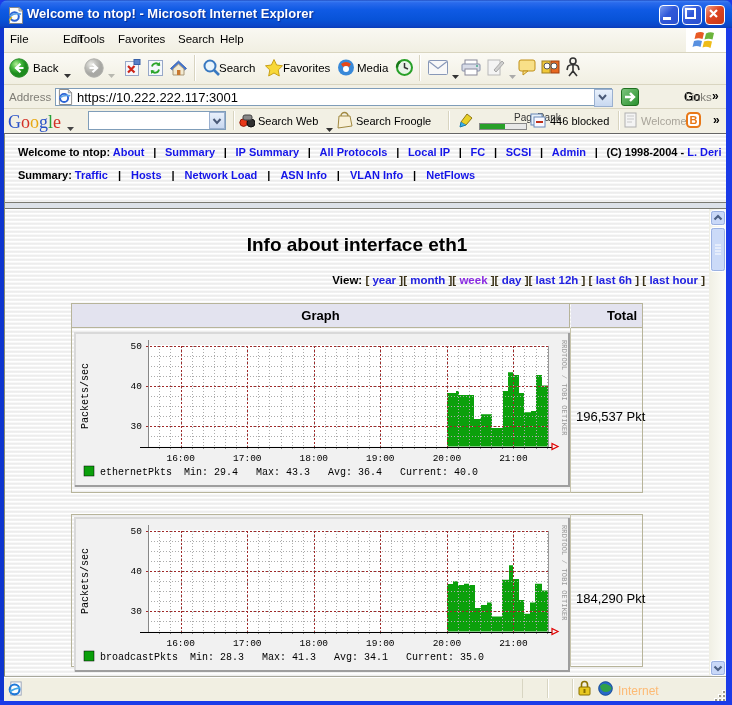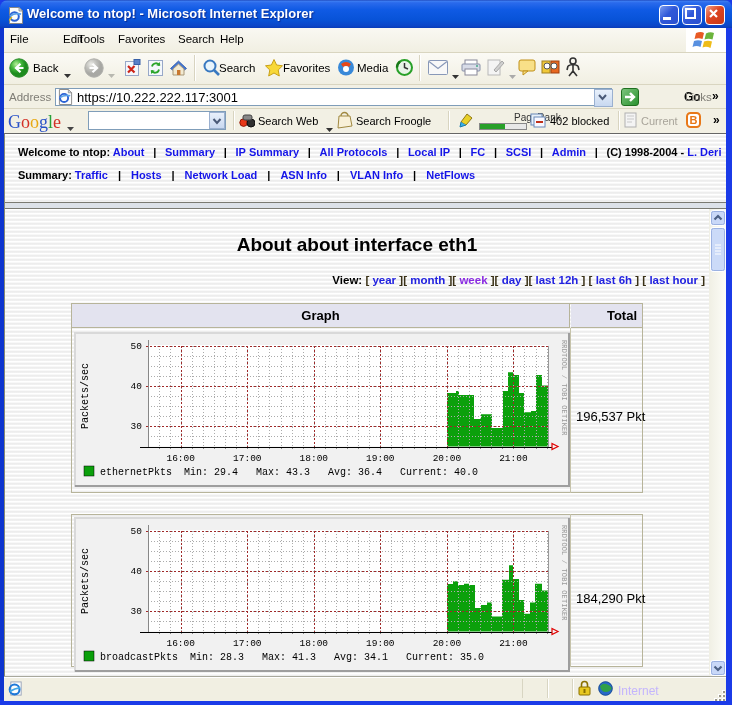--- a/index.html
+++ b/index.html
@@ -255,41 +255,41 @@
       </svg></div>
     <div class="abs" style="left:479px;top:112px;width:52px;height:18px;font-size:10px;color:#333;">
       <div style="font-size:10px;margin-left:35px;">PageRank</div>
       <div style="margin-top:0px;height:5px;width:46px;background:linear-gradient(to right,#28a028 55%,#e8e8e8 55%);border:1px solid #888;"></div>
     </div>
     <div class="abs" style="left:530px;top:112px;width:16px;height:16px;"><svg width="16" height="16">
         <rect x="1" y="2" width="11" height="11" fill="#e8f0f8" stroke="#6888b8"></rect>
         <rect x="4" y="5" width="11" height="10" fill="#f8f8ff" stroke="#6888b8"></rect>
         <path d="M6 10 L13 10" stroke="#c03018" stroke-width="2"></path>
       </svg></div>
-    <div class="abs tbtext" style="left:550px;top:115px;font-size:11px;">402 blocked</div>
+    <div class="abs tbtext" style="left:550px;top:115px;font-size:11px;">446 blocked</div>
     <div class="abs" style="left:618px;top:111px;width:1px;height:19px;background:#d8d4c0;border-right:1px solid #fff;"></div>
     <div class="abs" style="left:624px;top:112px;width:14px;height:16px;"><svg width="14" height="16">
         <rect x="1" y="1" width="11" height="14" fill="#f4f4f4" stroke="#b0b0b0"></rect>
         <path d="M3 4 h7 M3 7 h7 M3 10 h5" stroke="#c8c8c8"></path>
       </svg></div>
-    <div class="abs" style="left:641px;top:115px;font-size:11px;color:#a8a49a;">Current</div>
+    <div class="abs" style="left:641px;top:115px;font-size:11px;color:#a8a49a;">Welcome</div>
     <div class="abs" style="left:686px;top:112px;width:15px;height:16px;"><svg width="15" height="16">
         <rect x="1" y="1" width="13" height="14" rx="3.5" fill="#fff" stroke="#e87818" stroke-width="2"></rect>
         <text x="7.5" y="12" font-size="11" font-weight="bold" fill="#e87818" text-anchor="middle" font-family="Liberation Sans">B</text>
       </svg></div>
     <div class="abs" style="left:713px;top:113px;font-size:12px;font-weight:bold;color:#000;">»</div>
   </div>
 
 <div class="abs" id="content"></div>
 <div class="abs stripes" id="topframe"></div>
 <div class="abs navrow" style="left:18px;top:146px;">Welcome to ntop: <a>About</a><span class="s1">|</span><a>Summary</a><span class="s1">|</span><a>IP&nbsp;Summary</a><span class="s1">|</span><a>All&nbsp;Protocols</a><span class="s1">|</span><a>Local&nbsp;IP</a><span class="s1">|</span><a>FC</a><span class="s1">|</span><a>SCSI</a><span class="s1">|</span><a>Admin</a><span class="s1">|</span>(C)&nbsp;1998-2004&nbsp;- <a>L.&nbsp;Deri</a></div>
 <div class="abs navrow" style="left:18px;top:169px;">Summary: <a>Traffic</a><span class="s2">|</span><a>Hosts</a><span class="s2">|</span><a>Network&nbsp;Load</a><span class="s2">|</span><a>ASN&nbsp;Info</a><span class="s2">|</span><a>VLAN&nbsp;Info</a><span class="s2">|</span><a>NetFlows</a></div>
 <div class="abs" id="divider"></div>
 <div class="abs stripes" id="botframe"></div>
-<div class="abs" id="pagetitle">About about interface eth1</div>
+<div class="abs" id="pagetitle">Info about interface eth1</div>
 <div class="abs" id="viewline"><span style="color:#000;">View:</span> <span class="vb">[</span> <a>year</a> <span class="vb">][</span> <a>month</a> <span class="vb">][</span> <a style="color:#8a2be2;">week</a> <span class="vb">][</span> <a>day</a> <span class="vb">][</span> <a>last 12h</a> <span class="vb">]</span> <span class="vb">[</span> <a>last 6h</a> <span class="vb">]</span> <span class="vb">[</span> <a>last hour</a> <span class="vb">]</span></div>
 
 <div class="abs ntable" style="left:71px;top:303px;width:572px;height:190px;box-sizing:border-box;"></div>
 <div class="abs hdr" style="left:72px;top:304px;width:498px;height:24px;line-height:24px;border-right:1px solid #b7b49a;box-sizing:border-box;">Graph</div>
 <div class="abs hdr" style="left:571px;top:304px;width:71px;height:24px;line-height:24px;box-sizing:border-box;padding-left:31px;">Total</div>
 <div class="abs vline" style="left:570px;top:328px;height:165px;"></div>
 <div class="abs totaltext" style="left:576px;top:409px;">196,537 Pkt</div>
 <div class="abs" id="graph1" style="left:74px;top:332px;">
     <svg width="496" height="155" style="display:block">
       <rect width="496" height="155" fill="#f1f1f1"></rect>
@@ -571,21 +571,21 @@
       <rect x="1" y="7" width="11" height="8" rx="1" fill="#e8c820" stroke="#8a7000"></rect>
       <path d="M3.5 7 V4.5 a3 3 0 0 1 6 0 V7" fill="none" stroke="#8a7000" stroke-width="1.6"></path>
       <rect x="5.5" y="9" width="2" height="4" fill="#8a7000"></rect>
     </svg></div>
 <div class="abs" style="left:598px;top:681px;width:15px;height:15px;">
 <svg width="15" height="15">
       <circle cx="7.5" cy="7.5" r="7" fill="#2868c8"></circle>
       <path d="M2 5 q3 -3 6 -2 q4 1 6 4 q-2 4 -6 4 q-5 0 -6 -6" fill="#30a048"></path>
       <circle cx="7.5" cy="7.5" r="6.8" fill="none" stroke="#184888" stroke-width="0.8"></circle>
     </svg></div>
-<div class="abs" style="left:618px;top:684px;font-size:12px;color:#c4b5fd;">Internet</div>
+<div class="abs" style="left:618px;top:684px;font-size:12px;color:#fdba74;">Internet</div>
 <div class="abs" style="left:712px;top:688px;width:14px;height:12px;">
 <svg width="14" height="12">
 <g fill="#ffffff">
         <rect x="10" y="8" width="3" height="3"></rect>
         <rect x="6" y="8" width="3" height="3"></rect>
         <rect x="2" y="8" width="3" height="3"></rect>
         <rect x="10" y="4" width="3" height="3"></rect>
         <rect x="6" y="4" width="3" height="3"></rect>
         <rect x="10" y="0" width="3" height="3"></rect>
       </g>

